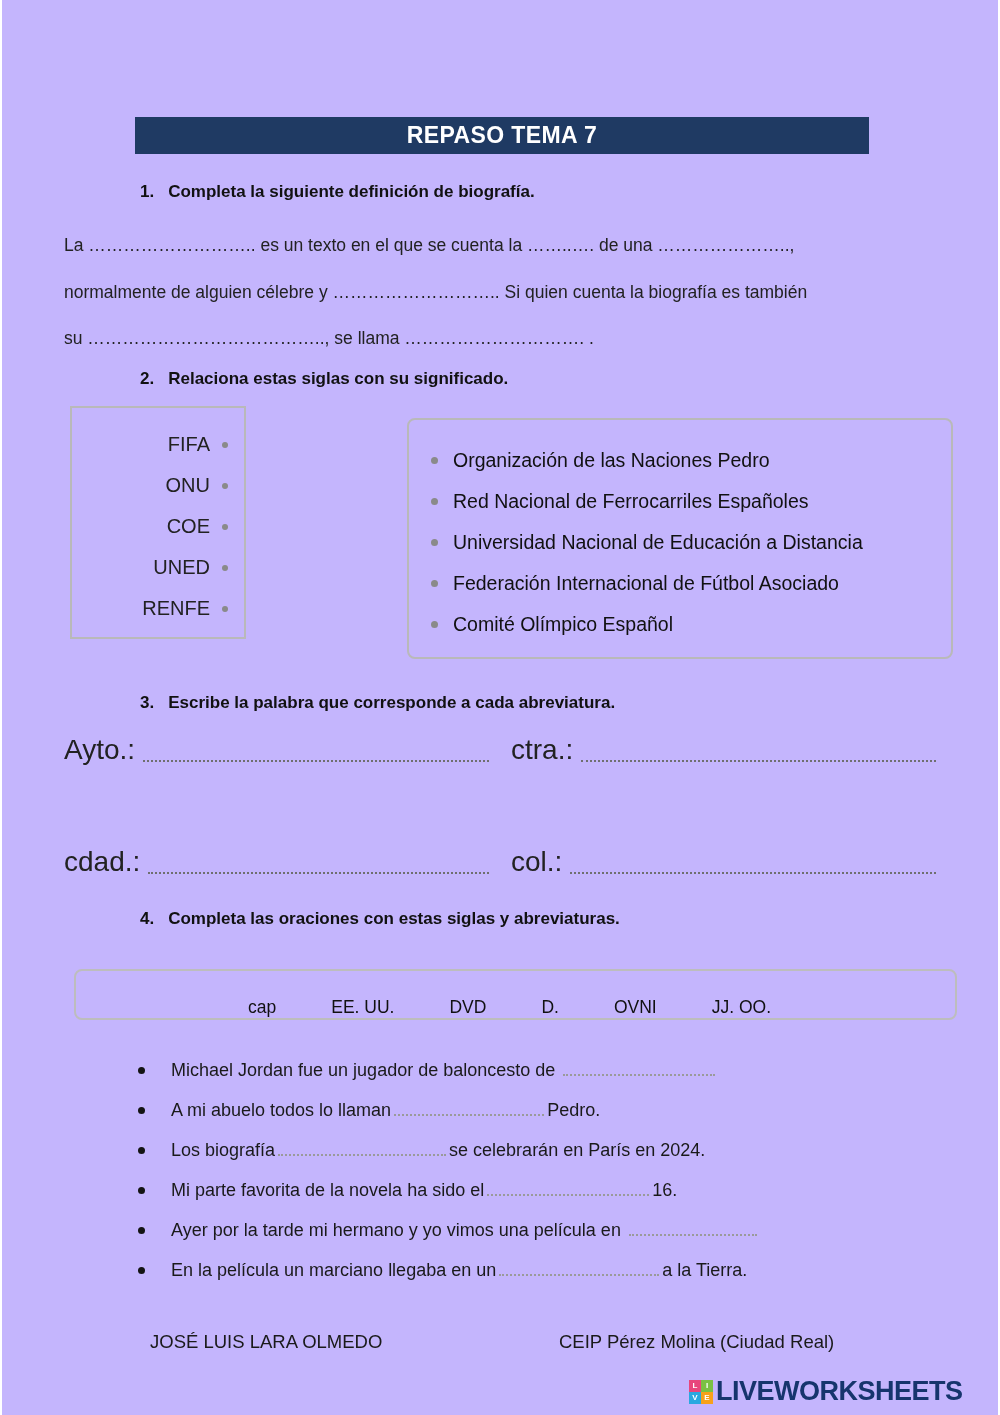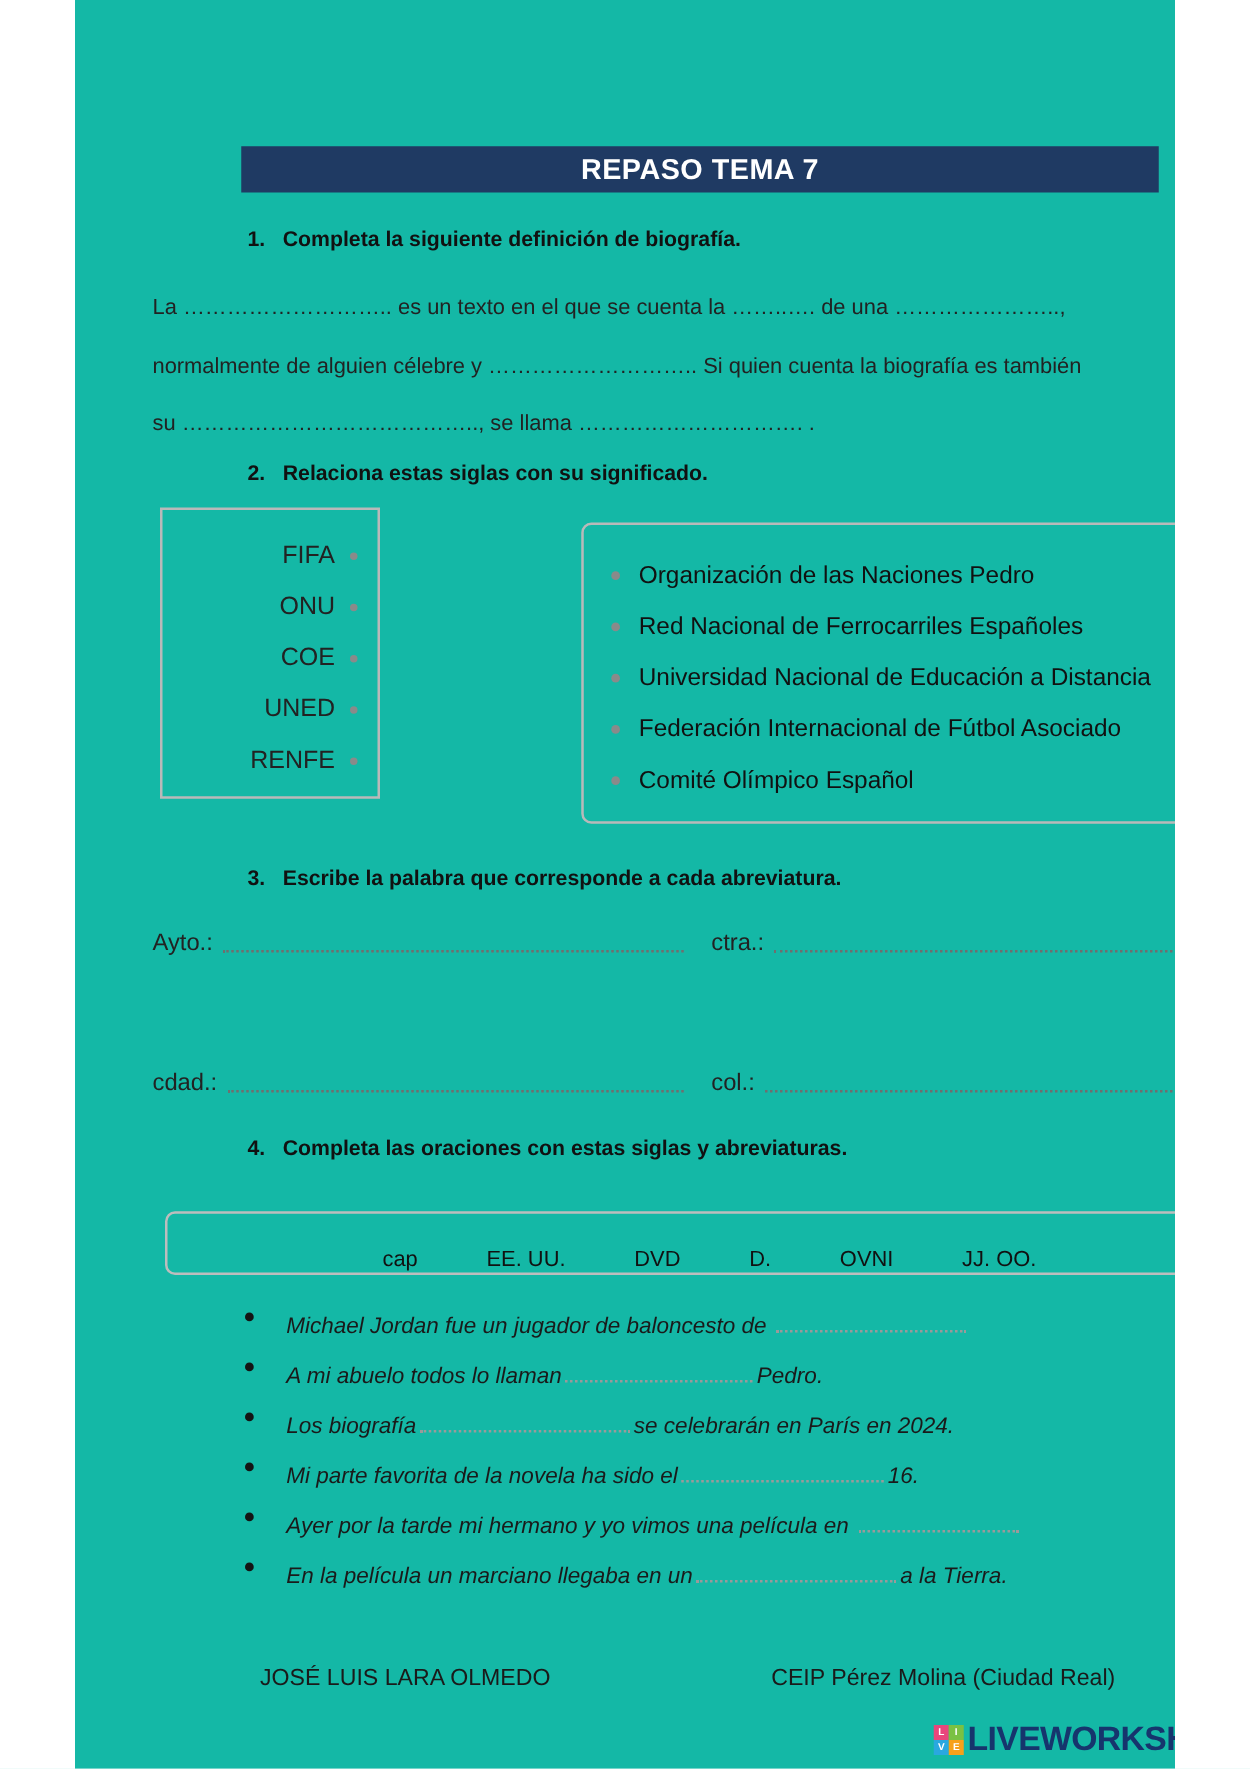--- a/index.html
+++ b/index.html
@@ -1,18 +1,18 @@
 <!DOCTYPE html>
 <html><head>
 <meta charset="utf-8">
 <style>
   html,body{margin:0;padding:0;background:#ffffff;}
   .page{
-    position:relative;width:880px;height:1415px;margin:0 auto;
-    background:#14b8a6;color:#1a1a1a;
+    position:relative;width:996px;height:1415px;margin:0 auto;
+    background:#c4b5fd;color:#1a1a1a;
     font-family:"Liberation Sans", sans-serif;overflow:hidden;
   }
   
   .title-bar{
     position:absolute;left:133px;top:117px;width:734px;height:37px;
     background:#1f3a63;display:flex;align-items:center;justify-content:center;
   }
   .title-bar span{color:#ffffff;font-size:23px;font-weight:bold;letter-spacing:.4px;}
 
   
@@ -30,34 +30,34 @@
   .sigla-row{display:flex;align-items:center;justify-content:flex-end;height:41px;padding-right:16px;gap:12px;font-size:20px;color:#222;}
   .dot{width:6px;height:6px;border-radius:50%;background:#8a8a8a;flex:none;}
   .dot-lg{width:7px;height:7px;}
   .box-right{
     position:absolute;left:405px;top:418px;width:546px;height:241px;
     border:2px solid #b9b9b9;border-radius:8px;box-sizing:border-box;padding:20px 16px 0 22px;
   }
   .meaning-row{display:flex;align-items:center;gap:15px;height:41px;font-size:19.5px;color:#111;}
 
   
-  .abbr-row{position:absolute;left:62px;width:876px;height:26px;display:flex;align-items:flex-end;font-size:19px;color:#222;}
+  .abbr-row{position:absolute;left:62px;width:876px;height:26px;display:flex;align-items:flex-end;font-size:28px;color:#222;}
   .abbr-pair{flex:1;display:flex;align-items:flex-end;}
   .abbr-pair + .abbr-pair{margin-left:18px;}
   .dotfill{flex:1;border-bottom:2px dotted #6f6f6f;margin:0 4px 4px 8px;height:2px;}
   #abbr1{top:740px}#abbr2{top:796px}#abbr3{top:852px}
 
   
   .word-bank{
     position:absolute;left:72px;top:969px;width:883px;height:51px;
     border:2px solid #bdbdbd;border-radius:8px;box-sizing:border-box;
     display:flex;align-items:flex-end;padding-left:172px;gap:55px;font-size:17.5px;color:#111;
   }
   .sentences{position:absolute;left:136px;top:1050px;width:840px;list-style:none;margin:0;padding:0;}
-  .sentence{display:flex;align-items:flex-start;height:40px;font-size:18px;color:#1a1a1a;font-style:italic;}
+  .sentence{display:flex;align-items:center;height:40px;font-size:18px;color:#1a1a1a;}
   .s-bullet{width:7px;height:7px;border-radius:50%;background:#141414;margin-right:26px;flex:none;}
   .s-text span{white-space:pre;}
   .blank{
     display:inline-block;height:13px;border-bottom:2px dotted #9a9a9a;
     margin:0 3px;vertical-align:baseline;
   }
 
   
   .footer-author{position:absolute;left:148px;top:1331px;font-size:18.5px;color:#1a1a1a;}
   .footer-school{position:absolute;left:557px;top:1331px;font-size:18.5px;color:#1a1a1a;}

